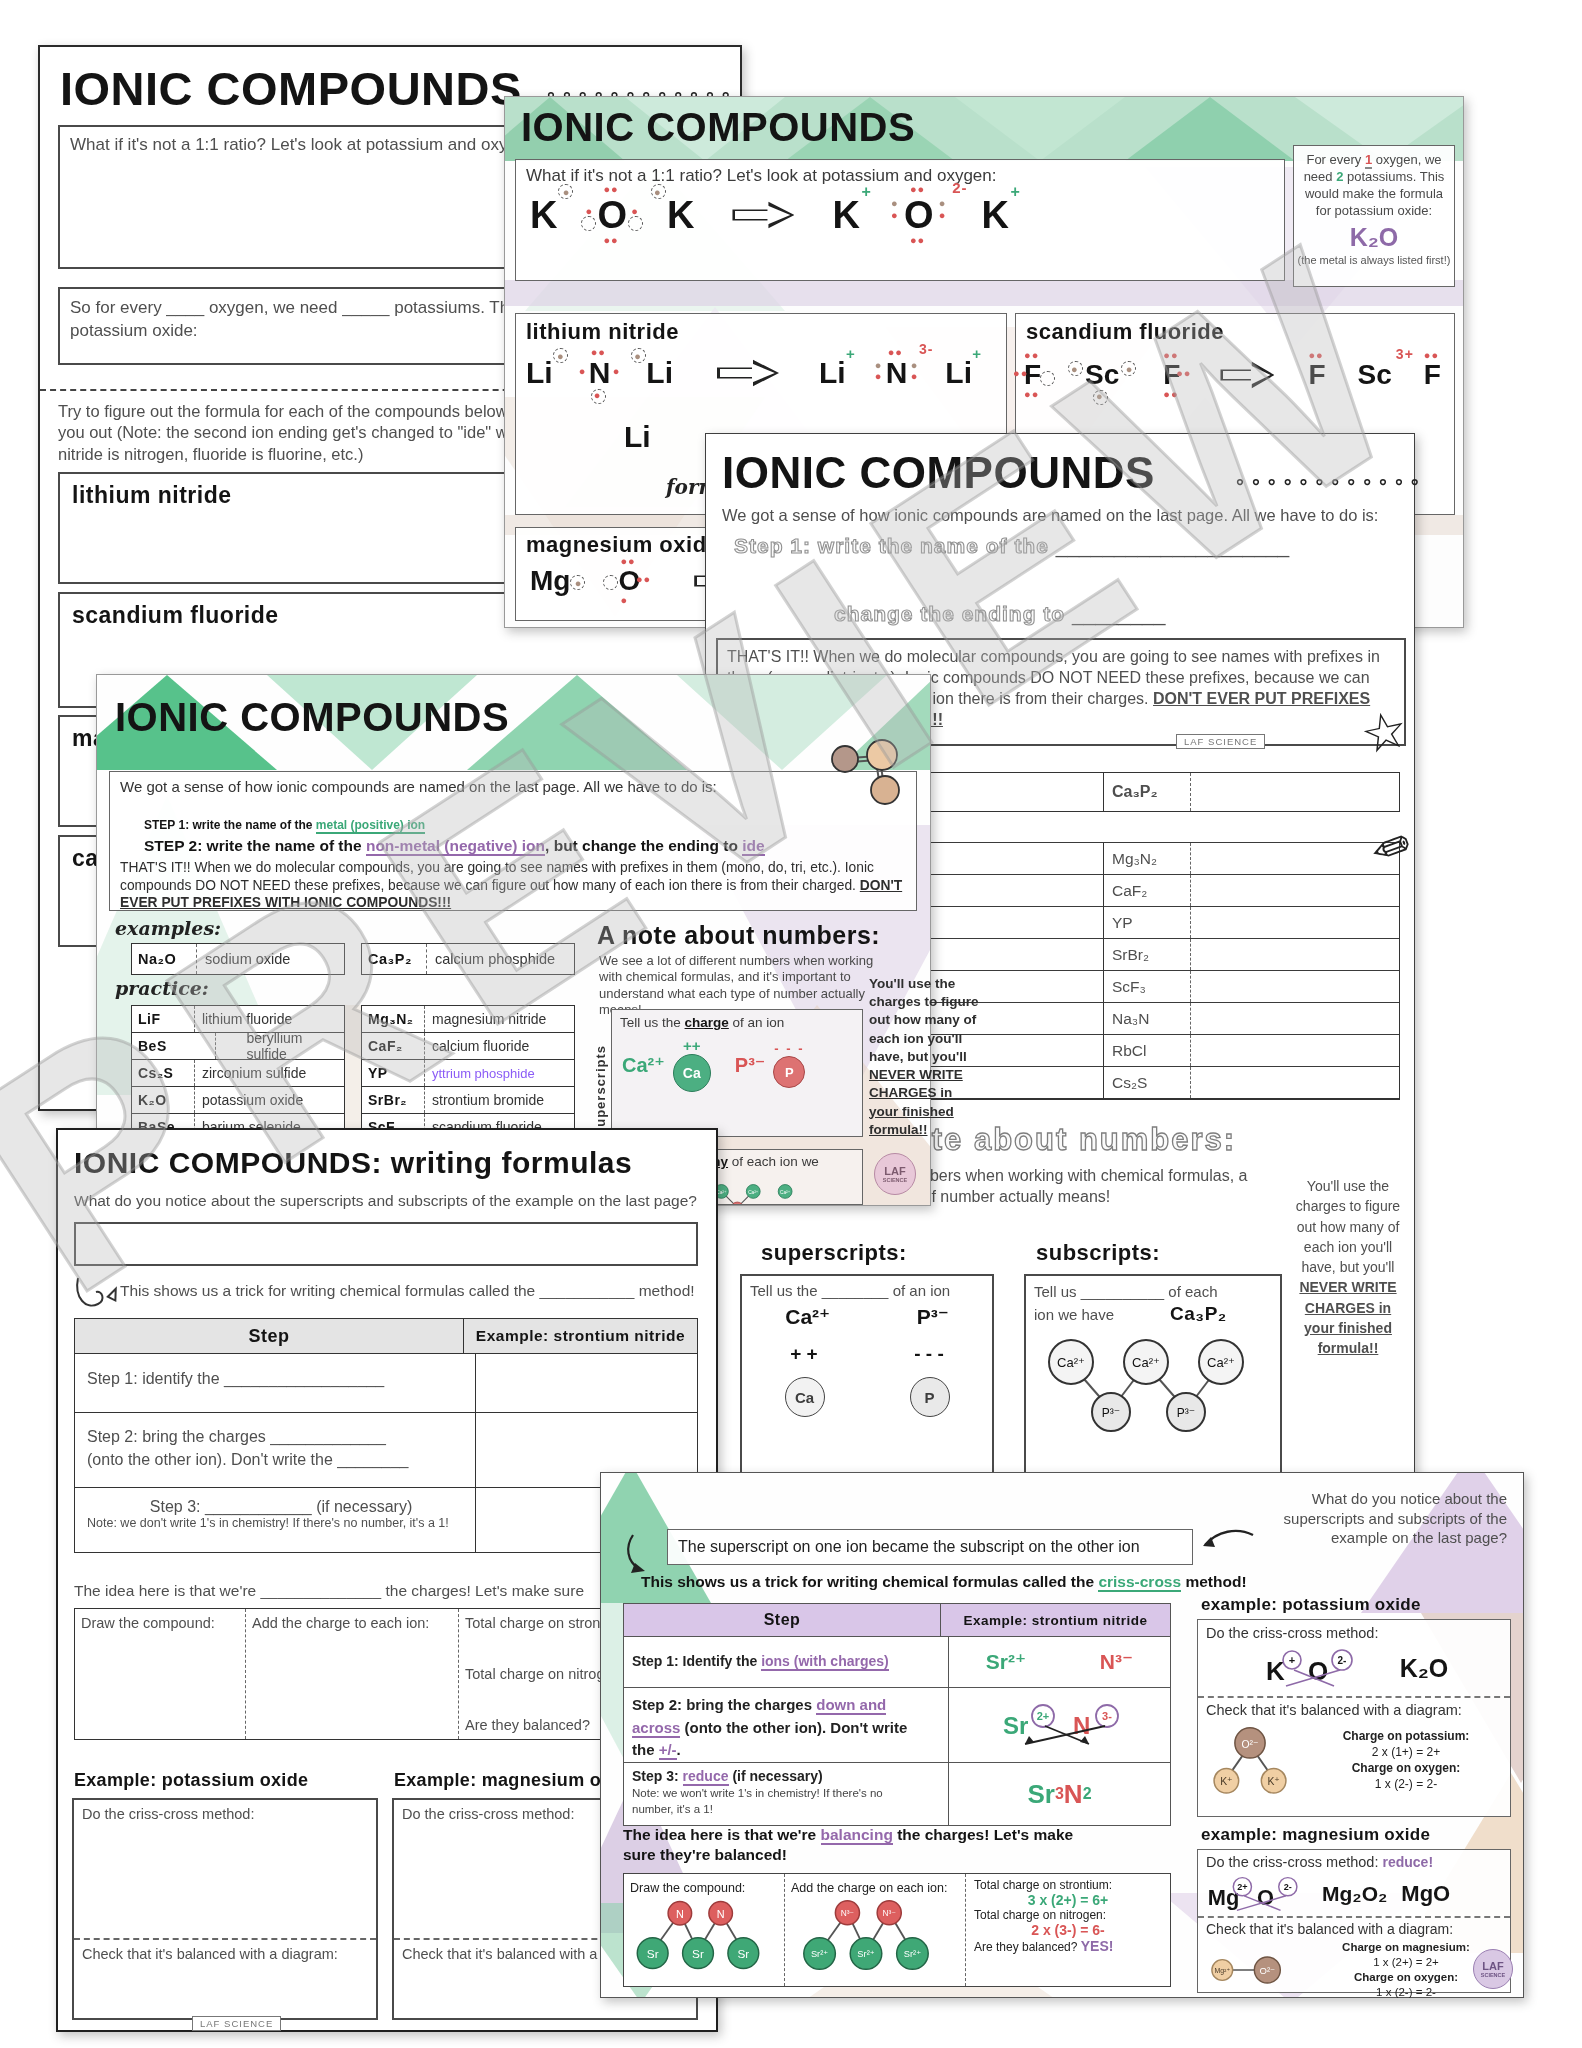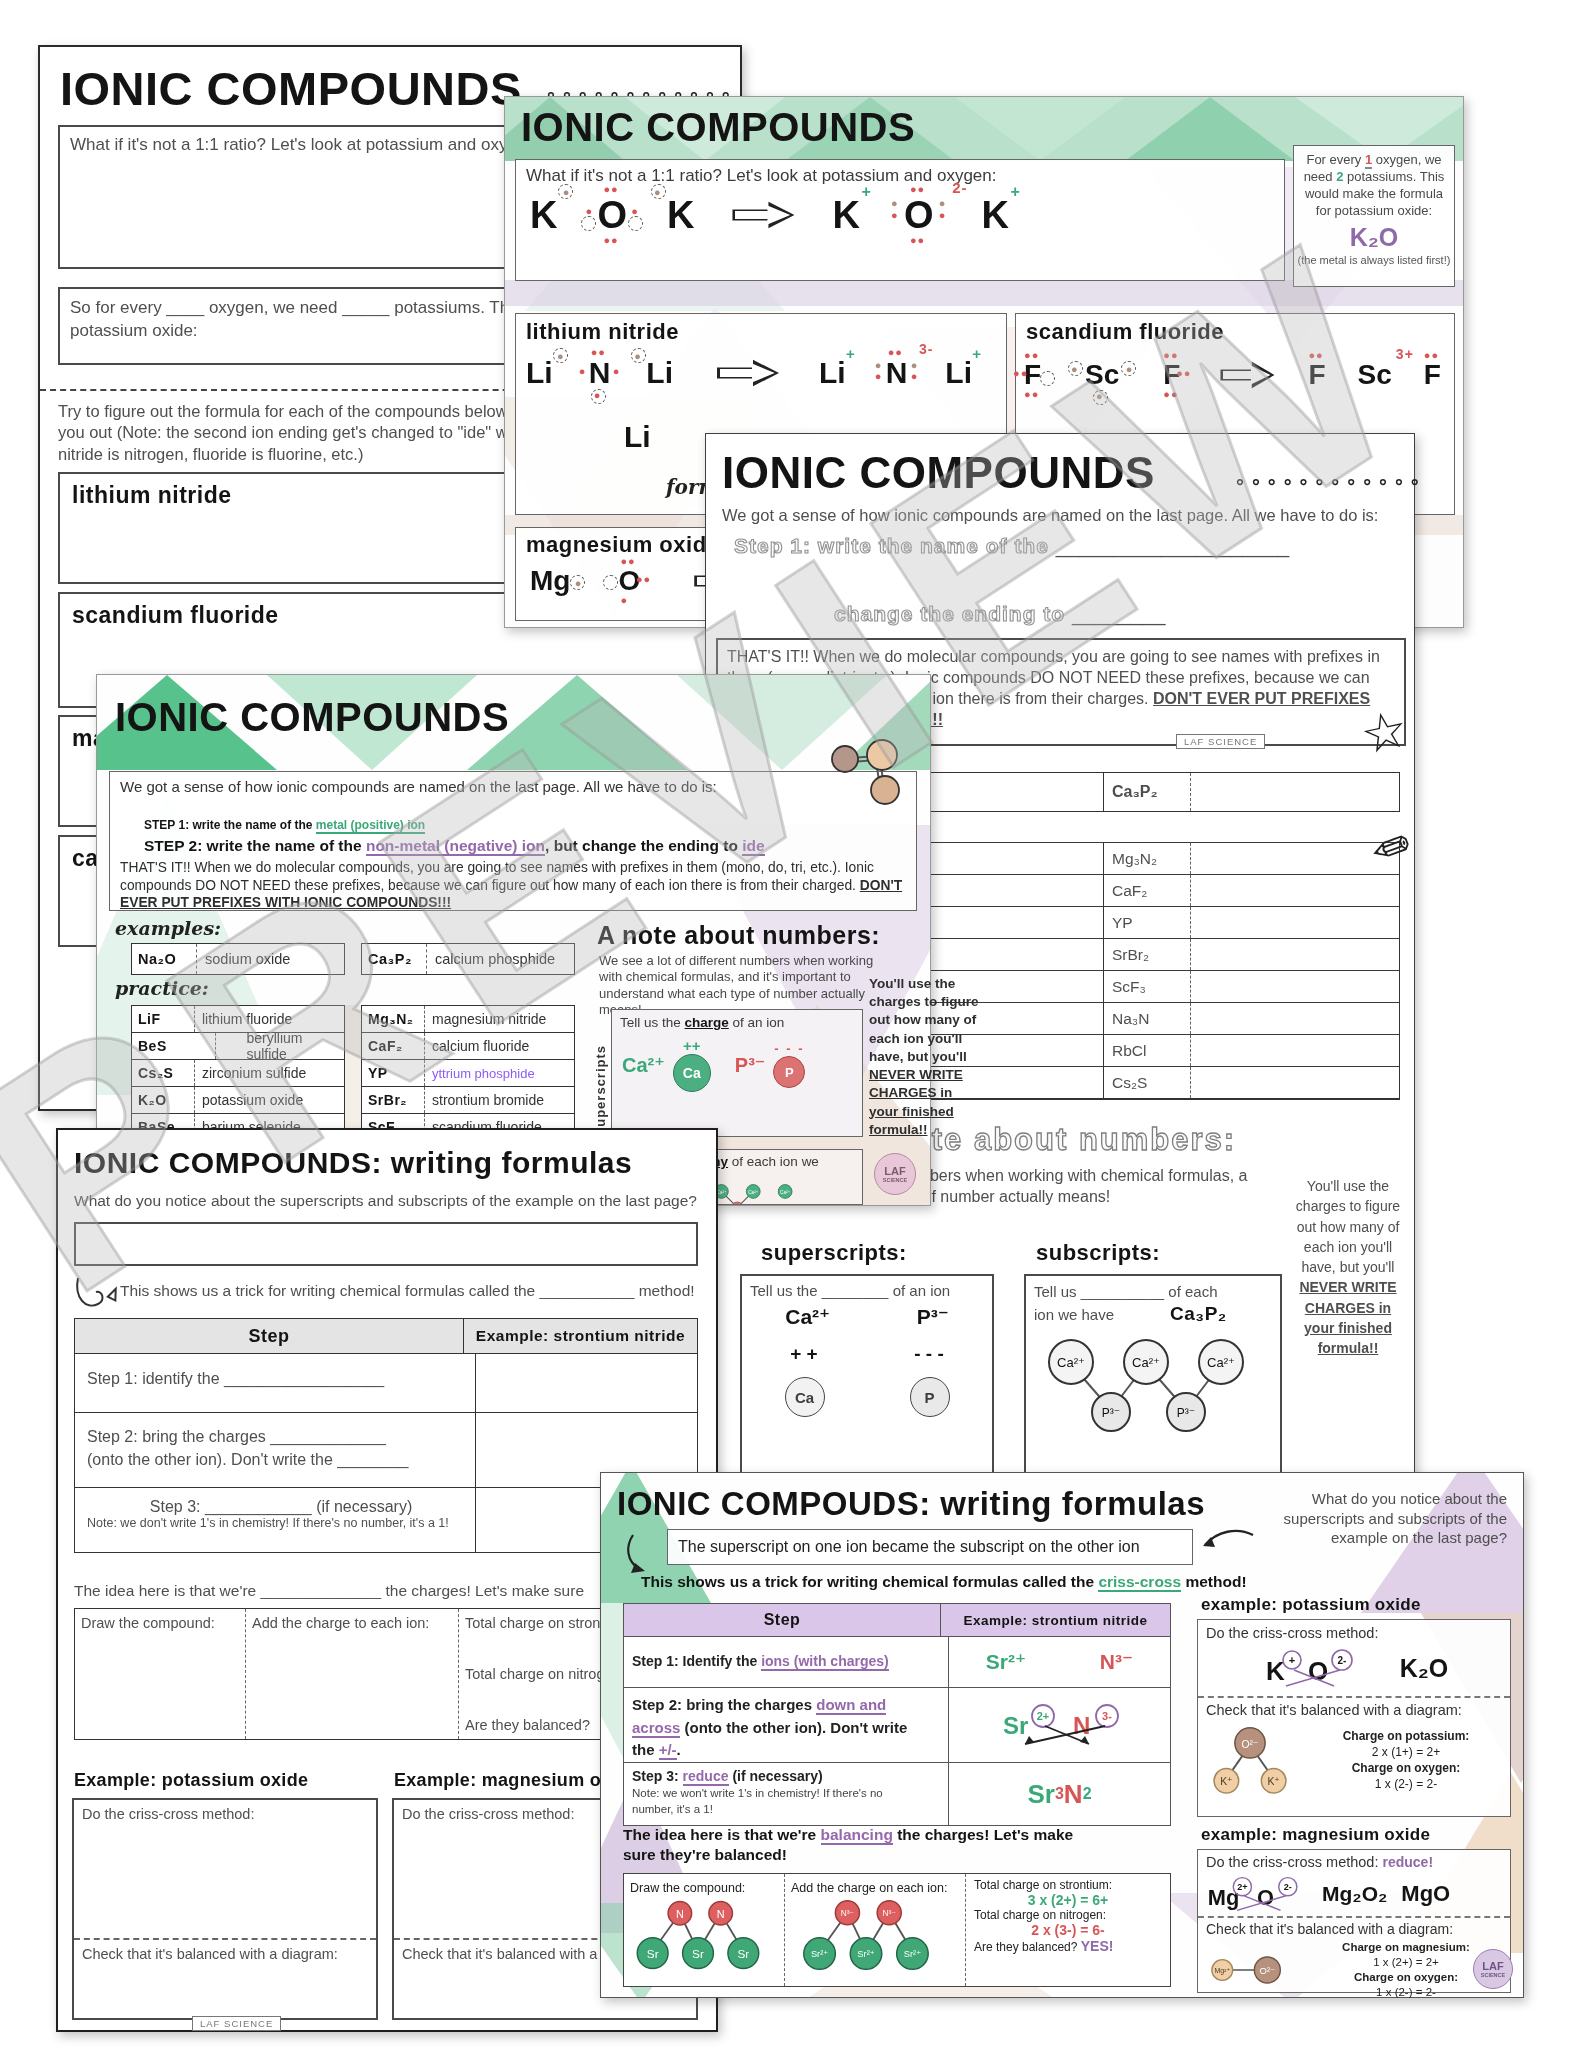--- a/index.html
+++ b/index.html
@@ -601,21 +601,20 @@
       <i class="tri trid" style="left:-60px;top:130px;width:170px;height:160px;background:#cdeadb;opacity:.7;"></i>
       <i class="tri" style="left:-40px;top:300px;width:150px;height:160px;background:#b9a0cc;opacity:.5;"></i>
       <i class="tri trid" style="left:-30px;top:430px;width:140px;height:100px;background:#8fd0ae;opacity:.6;"></i>
       <i class="tri" style="left:760px;top:-20px;width:220px;height:160px;background:#cbb3da;opacity:.6;"></i>
       <i class="tri trid" style="left:820px;top:140px;width:200px;height:170px;background:#c9a79e;opacity:.5;"></i>
       <i class="tri" style="left:800px;top:300px;width:220px;height:180px;background:#e6c8a8;opacity:.6;"></i>
       <i class="tri trid" style="left:560px;top:420px;width:260px;height:110px;background:#d9c8e4;opacity:.5;"></i>
       <i class="tri" style="left:200px;top:440px;width:260px;height:90px;background:#efe3d8;opacity:.6;"></i>
     </div>
 
-    <div class="abs t1" style="left:16px;top:12px;font-size:33px;z-index:1;">IONIC COMPOUDS: writing formulas</div>
     <div class="abs hand" style="left:594px;top:16px;width:312px;font-size:15px;text-align:right;line-height:1.3;z-index:1;">
       <span>What do you notice about the</span><br>
       <span>superscripts and subscripts of the</span><br>
       <span>example on the last page?</span>
     </div>
 
     <div class="abs boxthin" style="left:66px;top:56px;width:524px;height:34px;z-index:1;display:flex;align-items:center;">
       <span style="font-size:16px;color:#222;padding-left:10px;">The superscript on one ion became the subscript on the other ion</span>
     </div>
     <svg class="abs" style="left:596px;top:52px;z-index:1;" width="60" height="40" viewBox="0 0 60 40">

